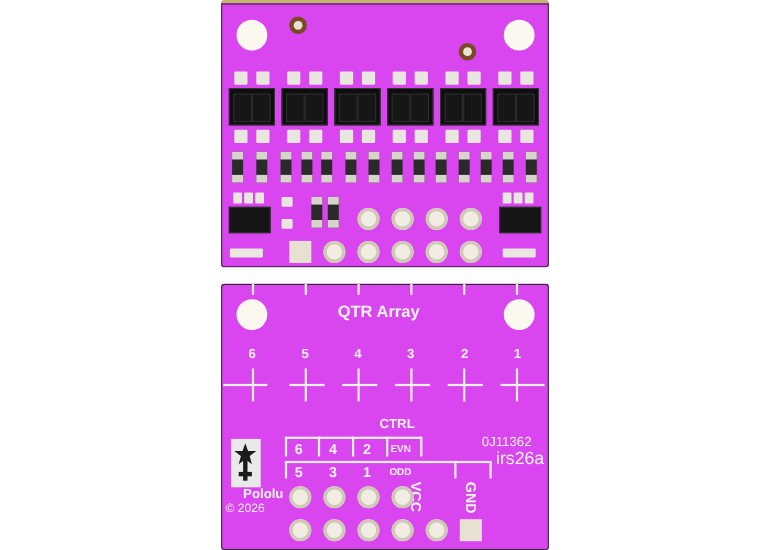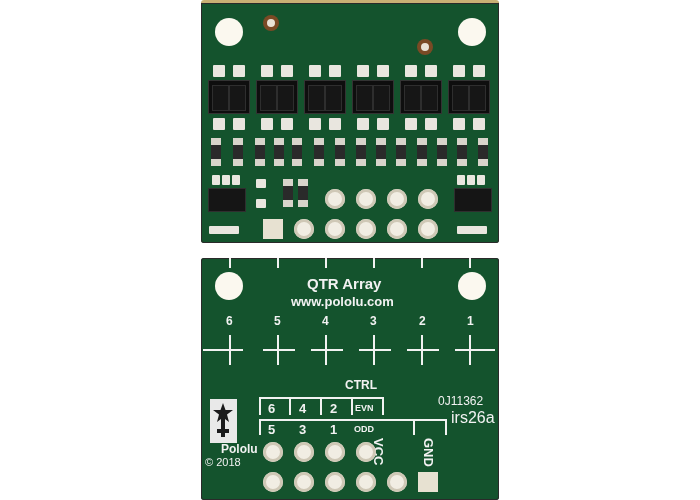--- a/index.html
+++ b/index.html
@@ -1,17 +1,17 @@
 <!DOCTYPE html>
 <html><head>
 <meta charset="utf-8">
 <style>
   html, body { margin: 0; padding: 0; }
   body { width: 700px; height: 500px; background: #ffffff; position: relative; overflow: hidden; font-family: "Liberation Sans", sans-serif; }
-  .board { position: absolute; background: #14532d; border-radius: 3px; box-shadow: inset 0 0 0 1px #2a2a2a; }
+  .board { position: absolute; background: #d946ef; border-radius: 3px; box-shadow: inset 0 0 0 1px #2a2a2a; }
   .top-board { left: 201px; top: 0px; width: 298px; height: 243px; border-top: 3px solid #c9b074; box-sizing: border-box; }
   .bottom-board { left: 201px; top: 258px; width: 298px; height: 242px; }
   .hole { position: absolute; width: 28px; height: 28px; border-radius: 50%; background: #fbf8ef; }
   .via { position: absolute; width: 16px; height: 16px; border-radius: 50%; background: #7a4a25; }
   .via::after { content: ""; position: absolute; left: 4px; top: 4px; width: 8px; height: 8px; border-radius: 50%; background: #e9e3d6; }
   .pad { position: absolute; background: #e9e6df; border-radius: 1px; }
   .sensor { position: absolute; width: 42px; height: 34px; background: #0e0e0e; border: 1px solid #333; box-sizing: border-box; }
   .sensor::before, .sensor::after { content: ""; position: absolute; top: 4px; width: 15px; height: 24px; background: #161616; border: 1px solid #2e2e2e; }
   .sensor::before { left: 3px; } .sensor::after { right: 3px; }
   .resistor { position: absolute; width: 10px; height: 28px; background: #2a2a2a; }
@@ -117,21 +117,20 @@
   <div class="tick" style="left:76px;top:0;"></div>
   <div class="tick" style="left:124px;top:0;"></div>
   <div class="tick" style="left:172px;top:0;"></div>
   <div class="tick" style="left:220px;top:0;"></div>
   <div class="tick" style="left:268px;top:0;"></div>
 
   <div class="hole" style="left:14px;top:14px;"></div>
   <div class="hole" style="left:257px;top:14px;"></div>
 
   <div class="silk" style="left:106px;top:17px;font-size:15px;">QTR Array</div>
-  <div class="silk" style="left:90px;top:36px;font-size:13px;">www.pololu.com</div>
 
   <div class="silk" style="left:25px;top:56px;font-size:12px;">6</div>
   <div class="silk" style="left:73px;top:56px;font-size:12px;">5</div>
   <div class="silk" style="left:121px;top:56px;font-size:12px;">4</div>
   <div class="silk" style="left:169px;top:56px;font-size:12px;">3</div>
   <div class="silk" style="left:218px;top:56px;font-size:12px;">2</div>
   <div class="silk" style="left:266px;top:56px;font-size:12px;">1</div>
 
   <div class="cross-h" style="left:2px;top:91px;width:40px;"></div>
     <div class="cross-v" style="left:28px;top:77px;height:30px;"></div>
@@ -166,21 +165,21 @@
   <div class="silk" style="left:129px;top:143px;font-size:13px;">2</div>
   <div class="silk" style="left:154px;top:145px;font-size:9px;">EVN</div>
   <div class="silk" style="left:67px;top:164px;font-size:13px;">5</div>
   <div class="silk" style="left:98px;top:164px;font-size:13px;">3</div>
   <div class="silk" style="left:129px;top:164px;font-size:13px;">1</div>
   <div class="silk" style="left:153px;top:166px;font-size:9px;">ODD</div>
   <div class="silk" style="left:185px;top:180px;font-size:13px;transform:rotate(90deg);transform-origin:left top;">VCC</div>
   <div class="silk" style="left:235px;top:180px;font-size:13px;transform:rotate(90deg);transform-origin:left top;">GND</div>
 
   <div class="silk" style="left:20px;top:184px;font-size:12px;">Pololu</div>
-  <div class="silk" style="left:4px;top:198px;font-size:11px;font-weight:normal;">© 2018</div>
+  <div class="silk" style="left:4px;top:198px;font-size:11px;font-weight:normal;">© 2026</div>
 
   <div class="pin" style="left:62px;top:184px;"></div>
   <div class="pin" style="left:93px;top:184px;"></div>
   <div class="pin" style="left:124px;top:184px;"></div>
   <div class="pin" style="left:155px;top:184px;"></div>
   <div class="pin" style="left:62px;top:214px;"></div>
   <div class="pin" style="left:93px;top:214px;"></div>
   <div class="pin" style="left:124px;top:214px;"></div>
   <div class="pin" style="left:155px;top:214px;"></div>
   <div class="pin" style="left:186px;top:214px;"></div>

